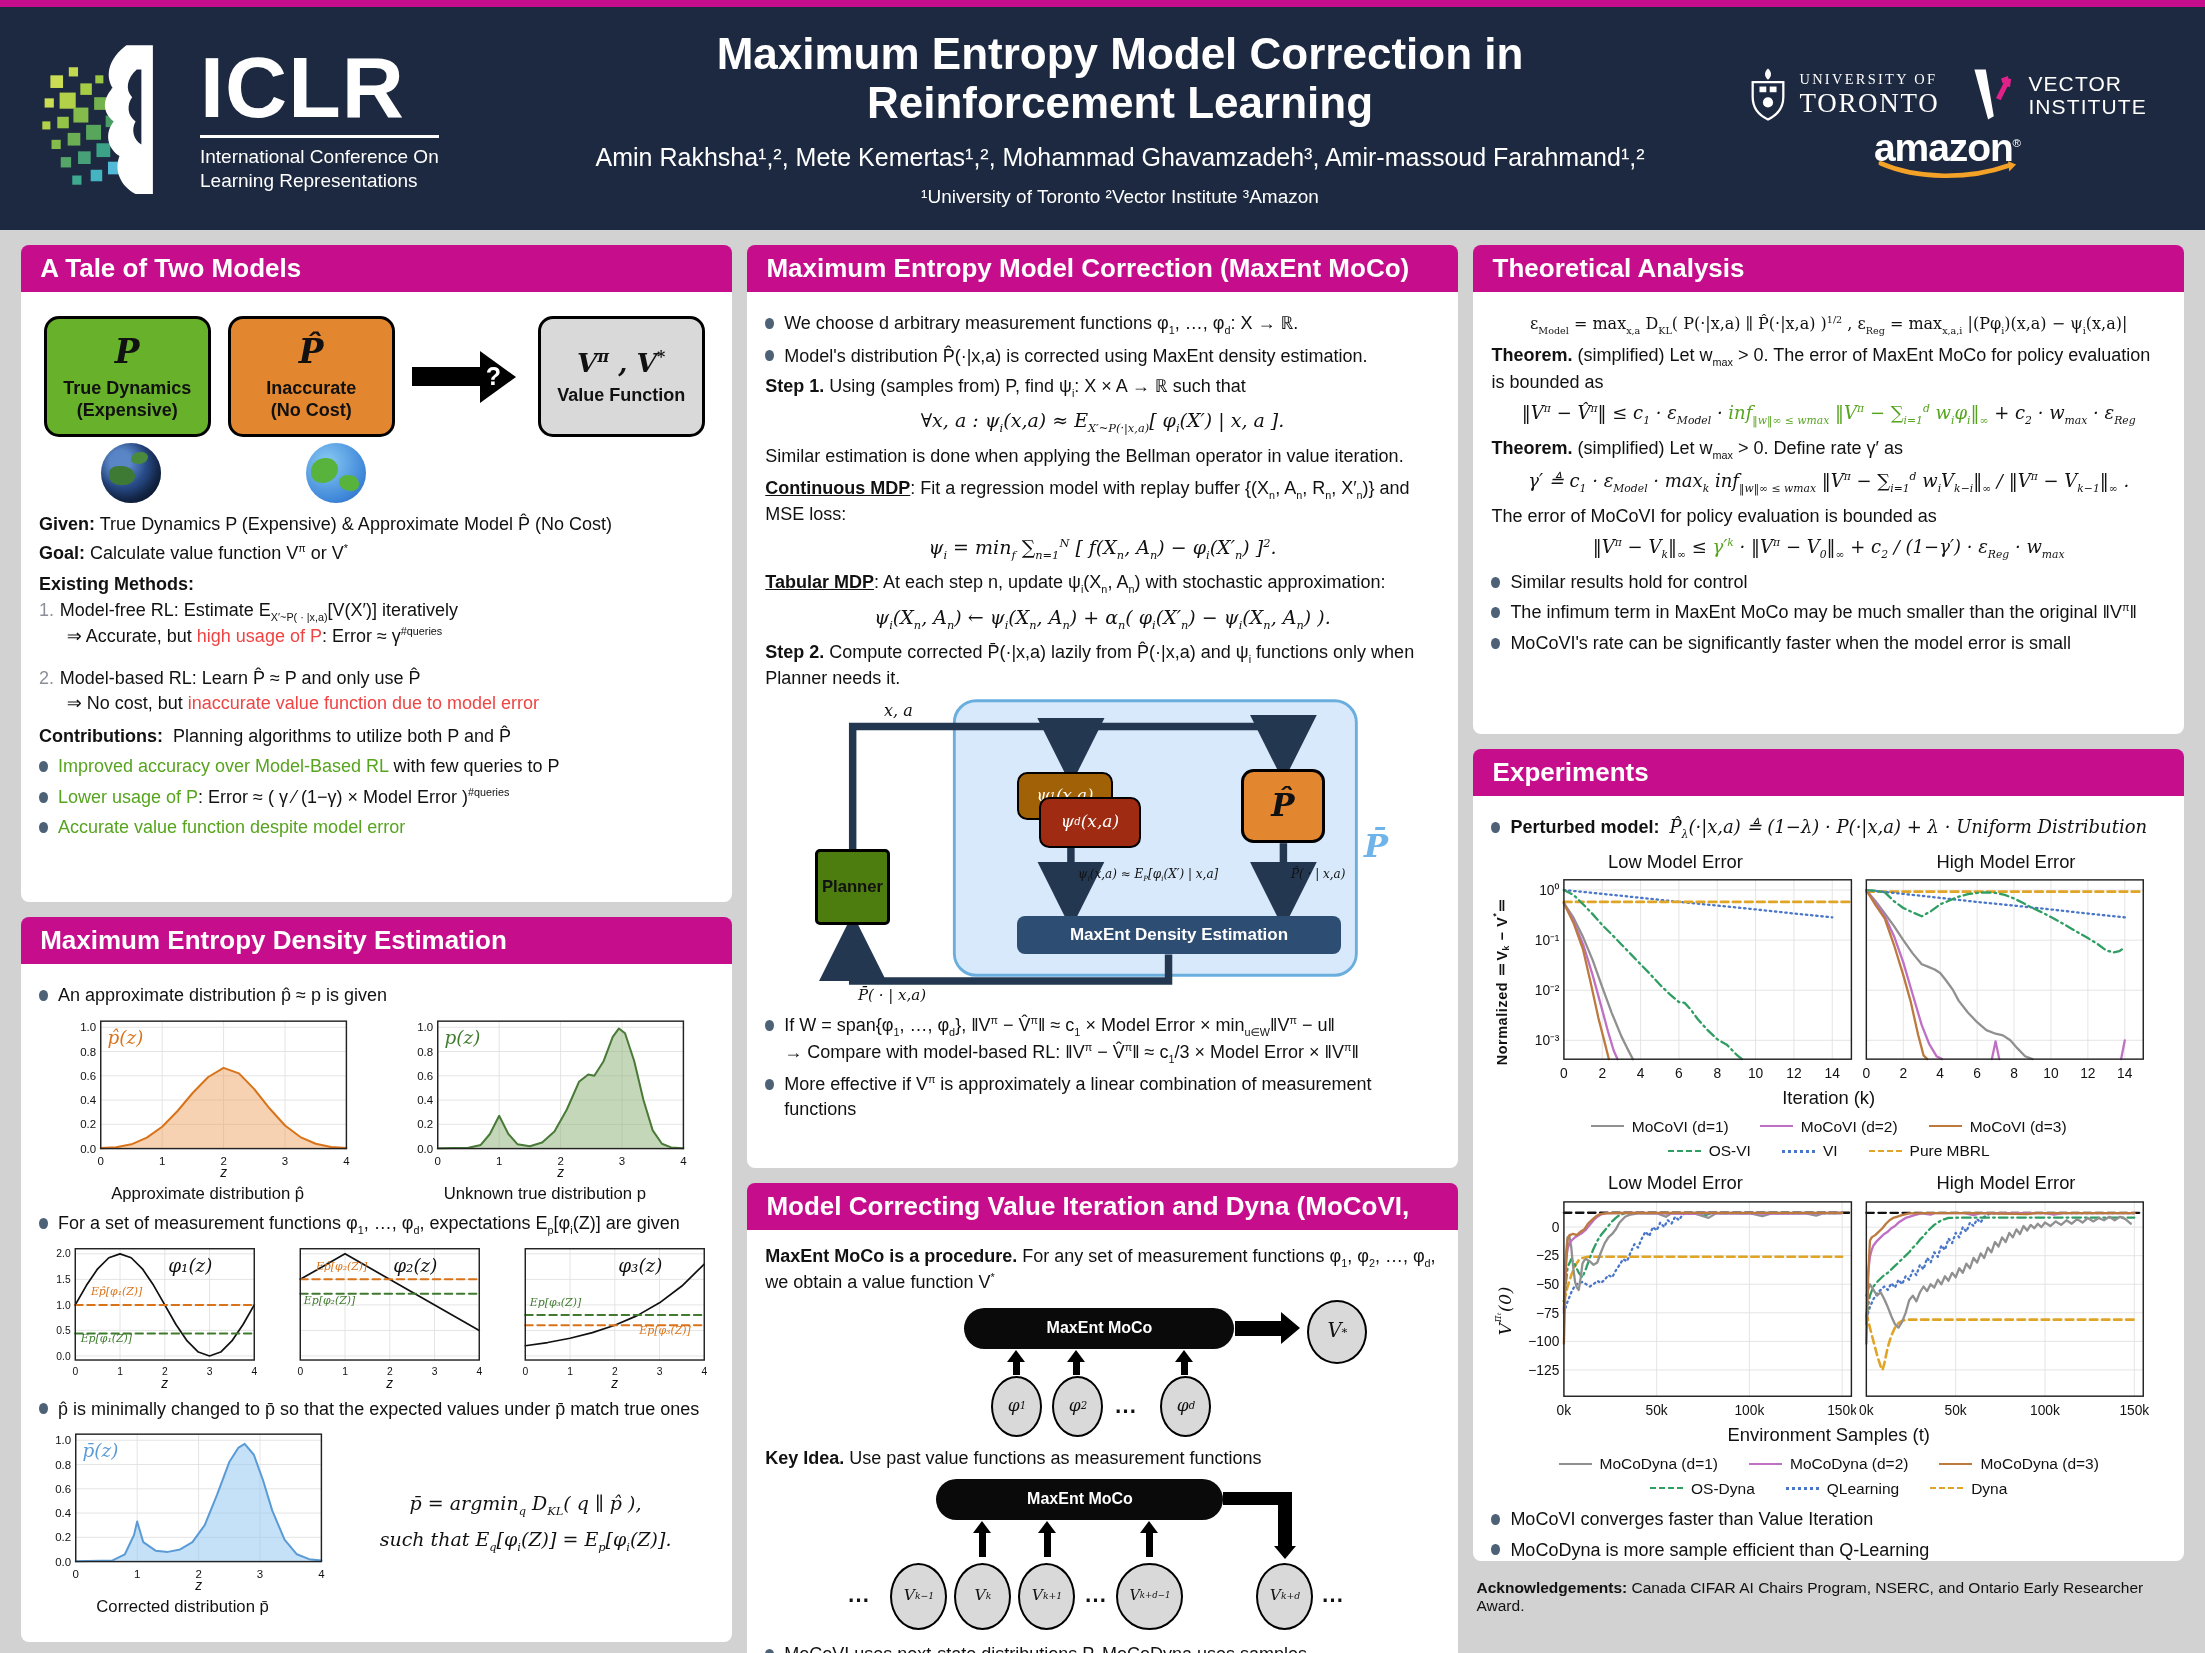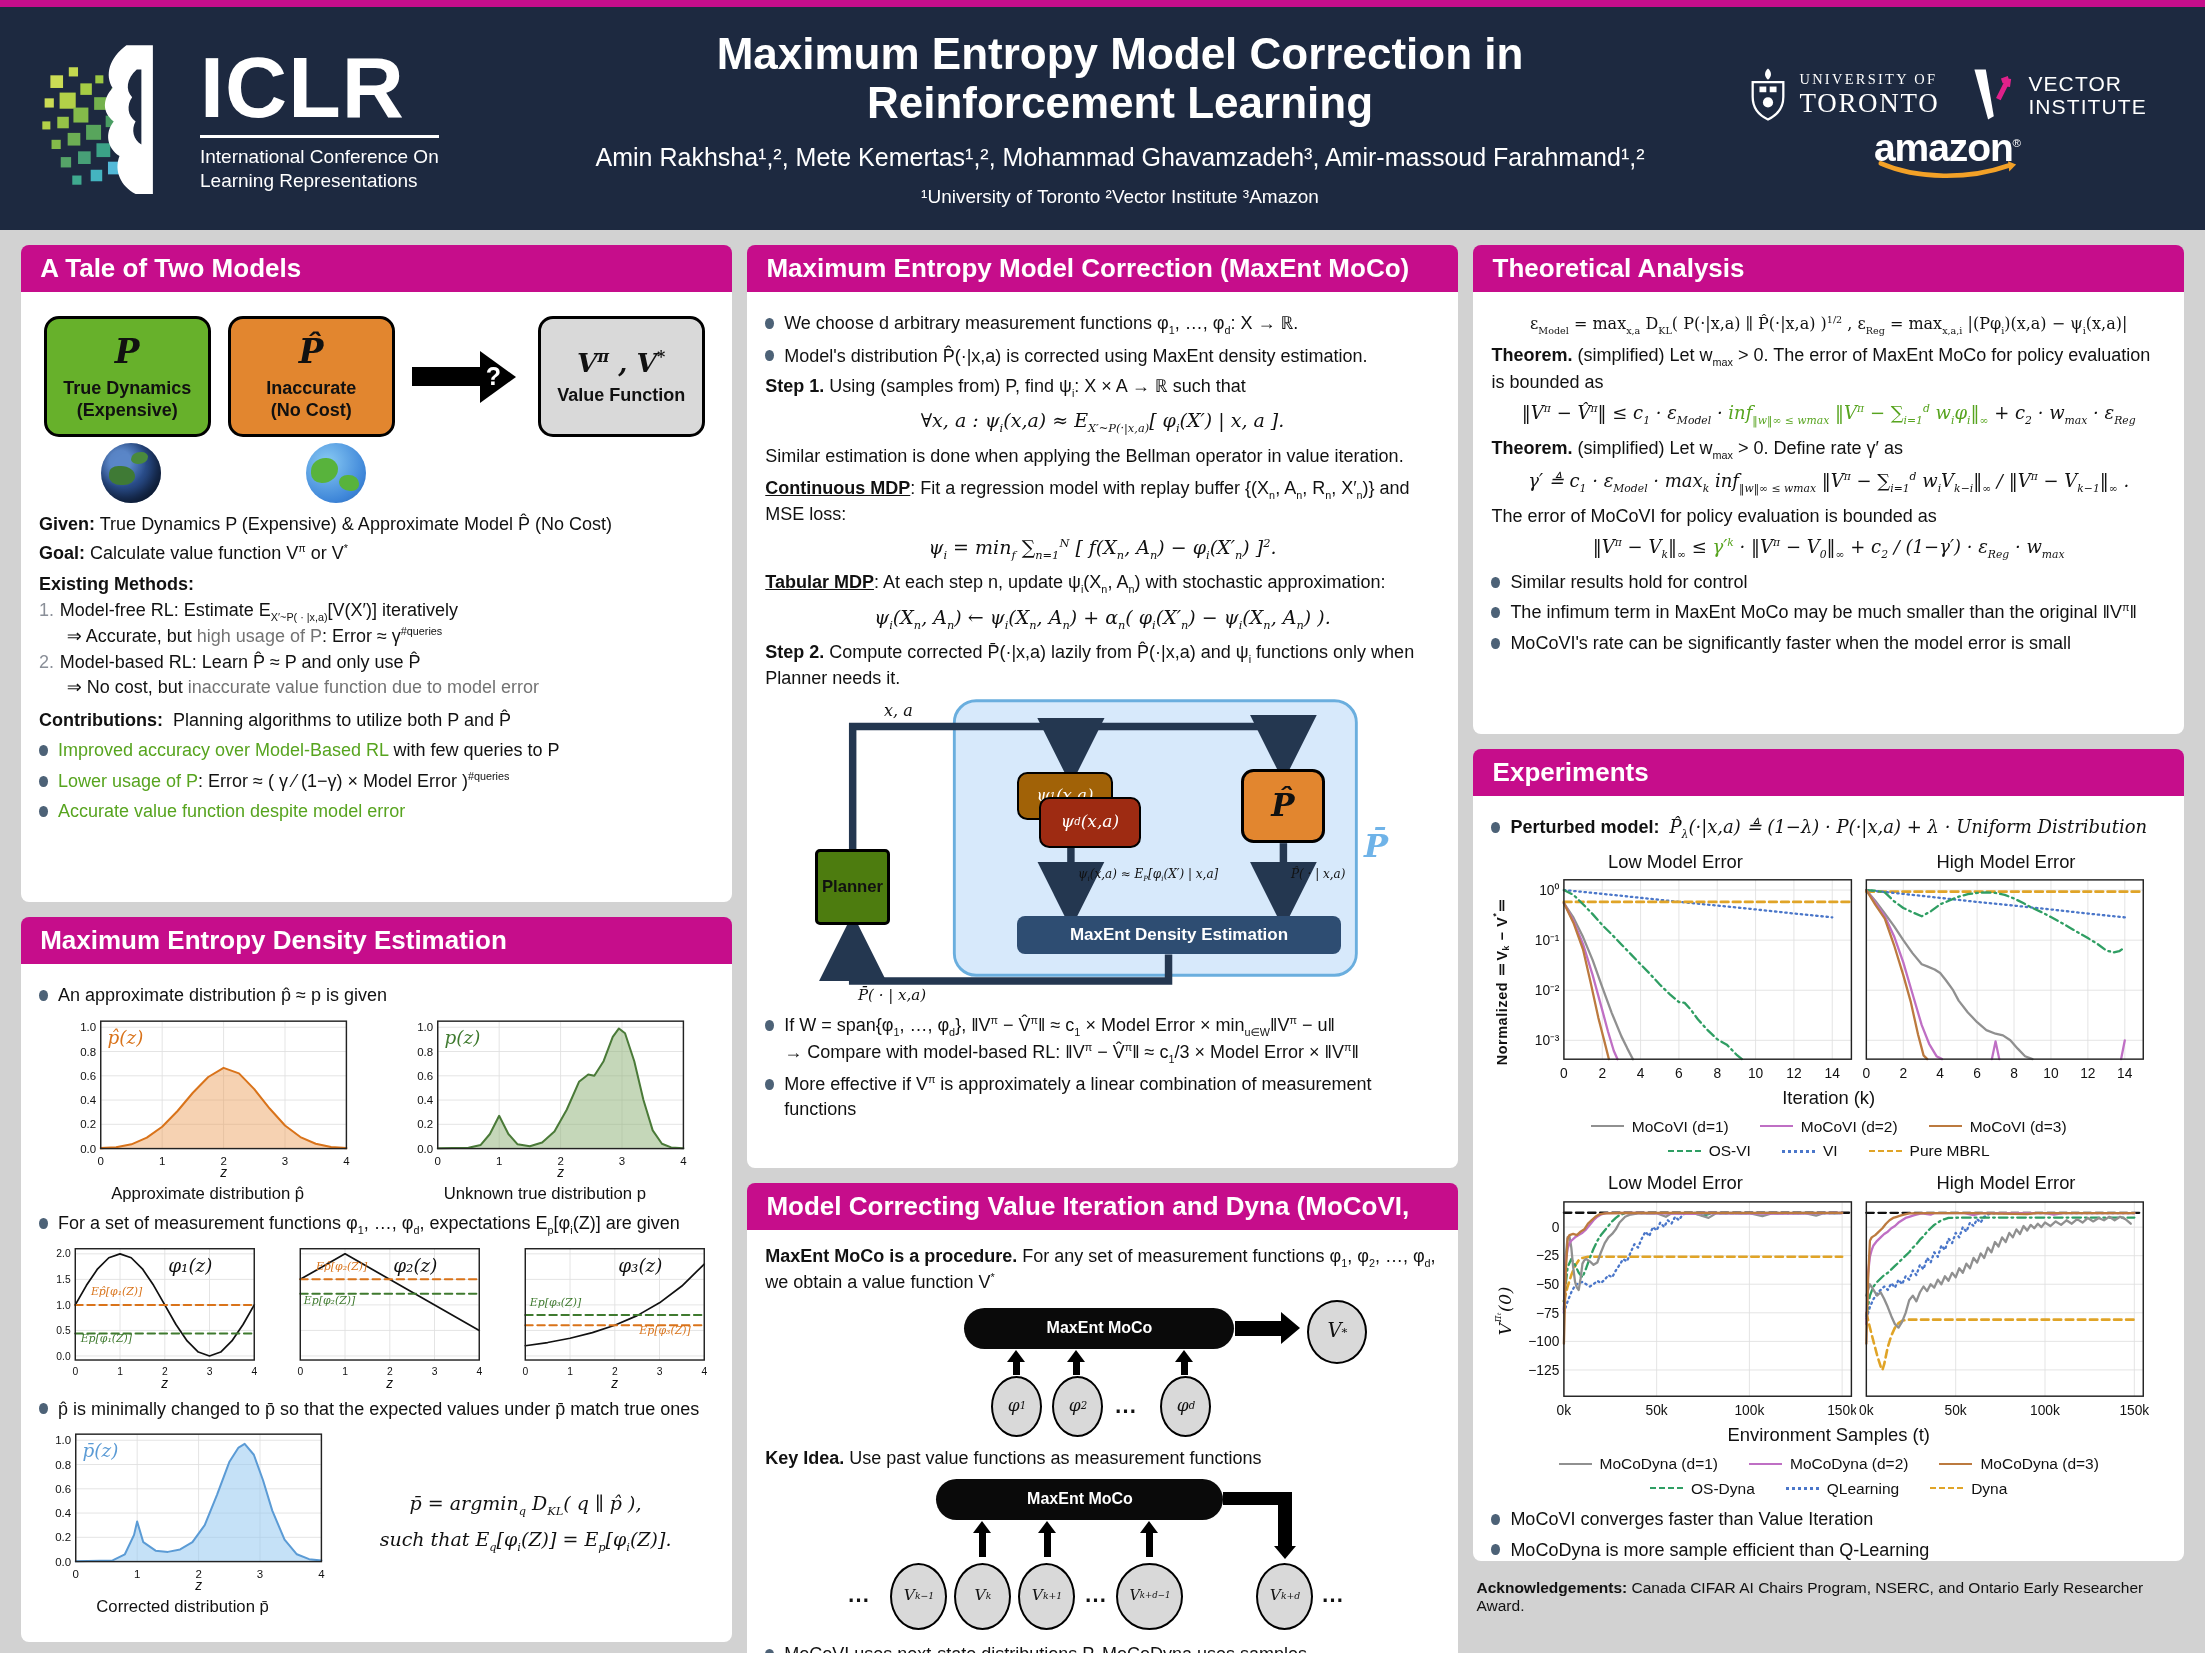--- a/index.html
+++ b/index.html
@@ -37,21 +37,21 @@
   .panel { }
   .phead { background:#c60d8b; color:#fff; font-weight:bold; font-size:26px; height:47px; line-height:47px; padding-left:19.5px; border-radius:8px 8px 0 0; }
   .pbody { background:#fff; border-radius:0 0 8px 8px; padding:13.8px 18.4px; overflow:hidden; font-size:18px; line-height:1.38; }
   .h1 .pbody{ height:610px; } .h2 .pbody{ height:678px; }
   .h3 .pbody{ height:876px; } .h4 .pbody{ height:436px; }
   .h5 .pbody{ height:442px; } .h6 .pbody{ height:765px; }
 
   .bl { display:flex; gap:10.3px; margin:5.7px 0; }
   .bl .dot { width:8.6px; height:11px; border-radius:50%; background:#4d6277; margin-top:6.9px; flex:none; }
   .bld { font-weight:bold; }
-  .red { color:#737373; }
+  .red { color:#ef4444; }
   .grn { color:#57a41f; }
   .num { color:#8a8f98; margin-right:5.7px; }
   .ind { margin-left:27.6px; }
   .eq { text-align:center; font-family:"DejaVu Serif",serif; font-style:italic; margin:6.9px 0; font-size:19px; }
   .ul { text-decoration:underline; }
   .mt { font-family:"DejaVu Serif",serif; font-style:italic; }
 
   
   .tale-row { display:flex; align-items:center; gap:17px; margin:10.3px 0 3.4px 4.6px; }
   .tbox { width:167px; height:121px; border:3.4px solid #000; border-radius:15px; display:flex; flex-direction:column; align-items:center; justify-content:center; text-align:center; font-weight:bold; font-size:18px; line-height:1.25; }
@@ -236,21 +236,21 @@
         </div>
         <div class="earthrow">
           <div class="earth earth1"></div>
           <div class="earth earth2"></div>
         </div>
         <p class="fm" style="margin:4.6px 0;"><span class="bld">Given:</span> <span class="fm">True Dynamics P (Expensive)  &amp;  Approximate Model P̂ (No Cost)</span></p>
         <p style="margin:4.6px 0;"><span class="bld">Goal:</span> <span class="fm">Calculate value function V<sup>π</sup> or V<sup>*</sup></span></p>
         <p class="bld" style="margin:5.7px 0 1.1px 0;">Existing Methods:</p>
         <p><span class="num">1.</span><span class="fm">Model-free RL: Estimate E<sub>X′~P( · |x,a)</sub>[V(X′)] iteratively</span><br>
           <span class="ind"><span class="fm">⇒ Accurate, but </span><span class="red fm">high usage of P</span><span class="fm">: Error ≈ γ<sup>#queries</sup></span></span></p>
-        <p style="margin-top:1px;"><span class="num">2.</span><span class="fm">Model-based RL: Learn P̂ ≈ P and only use P̂</span><br>
+        <p style="margin-top:17px;"><span class="num">2.</span><span class="fm">Model-based RL: Learn P̂ ≈ P and only use P̂</span><br>
           <span class="ind"><span class="fm">⇒ No cost, but </span><span class="red fm">inaccurate value function due to model error</span></span></p>
         <p style="margin-top:8px;"><span class="bld">Contributions:</span>&nbsp;&nbsp;<span class="fm">Planning algorithms to utilize both P and P̂</span></p>
         <div class="bl">
             <span class="dot"></span>
             <span><span class="grn fm">Improved accuracy over Model-Based RL</span><span class="fm"> with few queries to P</span></span>
           </div>
         <div class="bl">
             <span class="dot"></span>
             <span><span class="grn fm">Lower usage of P</span><span class="fm">: Error ≈ ( γ ⁄ (1−γ) × Model Error )<sup>#queries</sup></span></span>
           </div>

